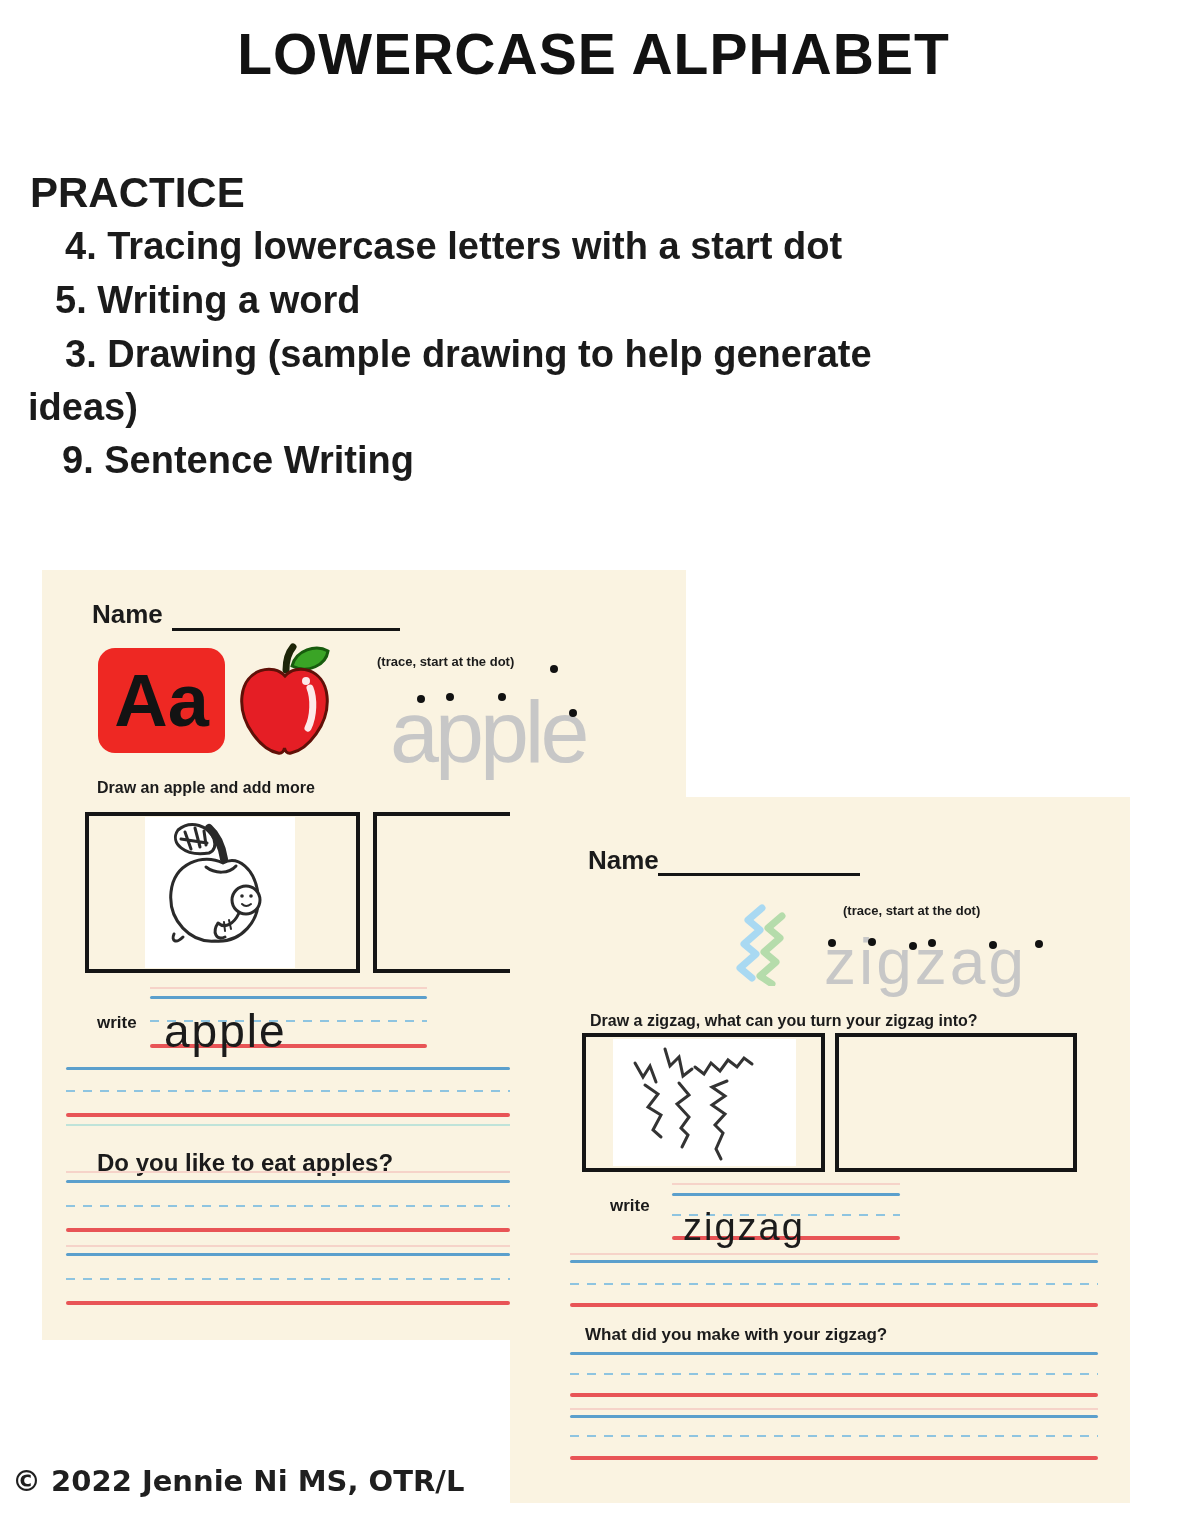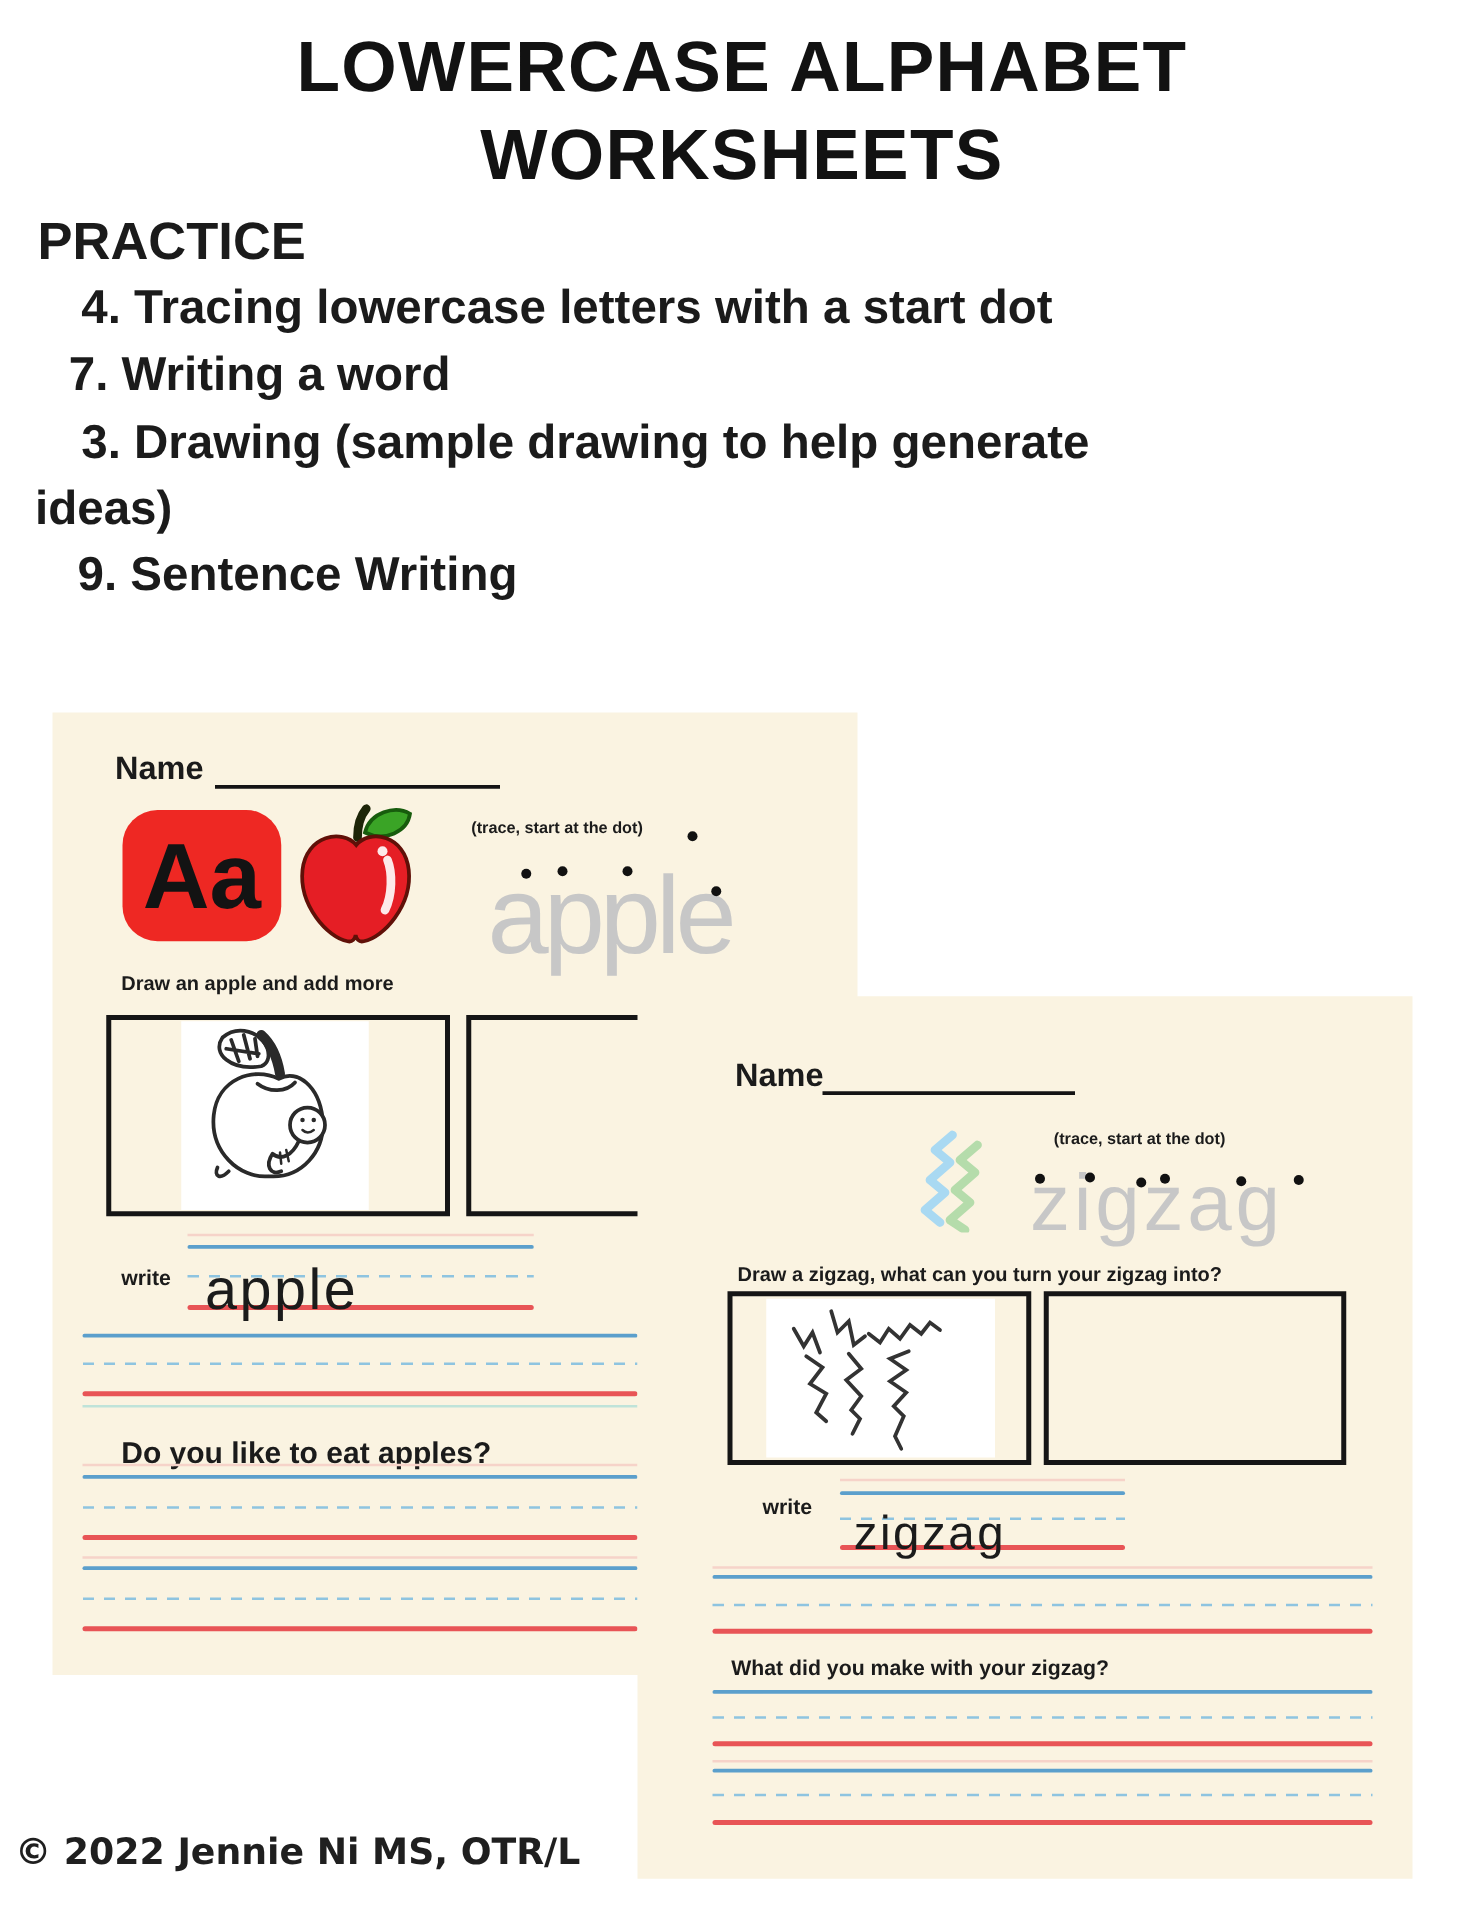--- a/index.html
+++ b/index.html
@@ -24,34 +24,33 @@
   .dbox{position:absolute;border:4px solid #151515;box-sizing:border-box;}
   .wpanel{position:absolute;background:#ffffff;}
   .copyright{position:absolute;font-family:"DejaVu Sans",sans-serif;font-size:29px;color:#1f1f1f;white-space:nowrap;}
 </style>
 </head>
 <body>
 
 <div class="page">
 
   <div class="ttl" style="top:26px;">LOWERCASE ALPHABET</div>
-  <div class="ttl" style="top:96px;">WORKSHEETS</div>
   <div class="lbl" style="left:30px;top:170px;font-size:42px;">PRACTICE</div>
   <div class="lbl" style="left:65px;top:226px;font-size:38px;">4. Tracing lowercase letters with a start dot</div>
-  <div class="lbl" style="left:55px;top:280px;font-size:38px;">7. Writing a word</div>
+  <div class="lbl" style="left:55px;top:280px;font-size:38px;">5. Writing a word</div>
   <div class="lbl" style="left:65px;top:334px;font-size:38px;">3. Drawing (sample drawing to help generate</div>
   <div class="lbl" style="left:28px;top:387px;font-size:38px;">ideas)</div>
   <div class="lbl" style="left:62px;top:440px;font-size:38px;">9. Sentence Writing</div>
 
   <div class="card" style="left:42px;top:570px;width:644px;height:770px;"></div>
 
   <div class="lbl" style="left:92px;top:600px;font-size:26px;">Name</div>
   <div class="blackline" style="left:172px;top:628px;width:228px;"></div>
 
-  <div class="tile" style="left:98px;top:648px;width:127px;height:105px;border-radius:28px;background:#ee2823;font-size:74px;">
+  <div class="tile" style="left:98px;top:648px;width:127px;height:105px;border-radius:17px;background:#ee2823;font-size:74px;">
     <span>Aa</span>
   </div>
 
   <svg class="abs" style="left:236px;top:642px;" width="100" height="120" viewBox="0 0 100 120">
     <path d="M50 28 C50 18 52 11 57 5" stroke="#1d2508" stroke-width="7" fill="none" stroke-linecap="round"></path>
     <path d="M56 24 C60 8 80 2 92 9 C90 23 72 32 56 24 Z" fill="#3aa426" stroke="#175c0d" stroke-width="3"></path>
     <path d="M49 34 C38 21 9 26 6 54 C3 82 26 108 42 111 C46 112 48 109 48.5 106 C49 109 51 112 55 111 C71 108 94 82 91 54 C88 26 60 21 49 34 Z" fill="#e51e25" stroke="#601008" stroke-width="3"></path>
     <path d="M74 46 C78 56 78 74 72 86" stroke="#ffffff" stroke-width="7" fill="none" stroke-linecap="round" opacity="0.9"></path>
     <circle cx="70" cy="39" r="4" fill="#ffffff" opacity="0.9"></circle>
   </svg>

